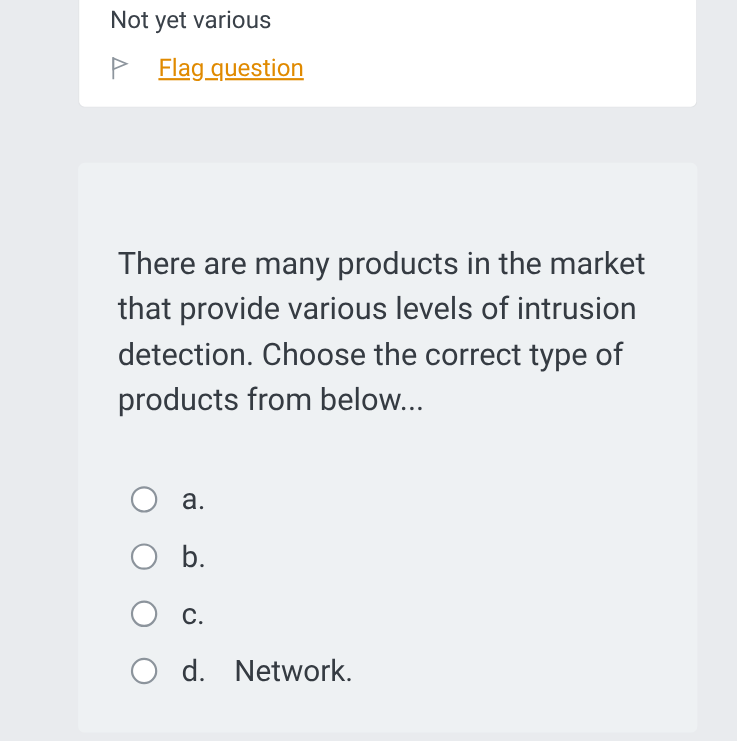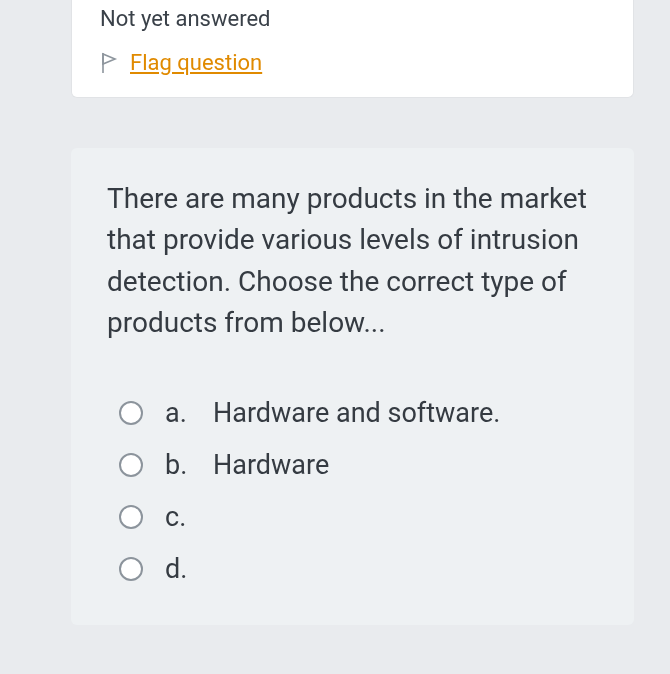--- a/index.html
+++ b/index.html
@@ -28,42 +28,43 @@
   .info-line {
     font-size: 22px;
     line-height: 1.35;
     color: #3a4149;
     padding-top: 4px;
     padding-bottom: 16px;
   }
   .info-line.second { padding-bottom: 22px; }
   .flag-row {
     display: flex;
-    align-items: flex-end;
-    gap: 10px;
+    align-items: flex-start;
+    gap: 24px;
   }
   .flag-link {
     color: #e08a00;
     font-size: 22px;
     text-decoration: underline;
     cursor: pointer;
   }
   .flag-icon-svg { width: 20px; height: 24px; flex: 0 0 auto; }
   .question-card {
     background: #eef1f3;
     border-radius: 6px;
     margin-left: 47px;
     margin-top: 50px;
     padding: 30px 36px 40px 36px;
   }
   .qtext {
     font-size: 28px;
     line-height: 1.48;
     color: #353b42;
     margin-bottom: 54px;
+    margin-top: 41px;
   }
   .options { padding-left: 12px; }
   .option {
     display: flex;
     align-items: center;
     gap: 22px;
     margin-bottom: 20px;
     font-size: 27px;
     color: #353b42;
     cursor: pointer;
@@ -78,52 +79,51 @@
     background: #fff;
   }
   .opt-letter { width: 26px; flex: 0 0 auto; }
 </style>
 </head>
 <body>
 
 <div class="wrap">
 
   <div class="info-card">
-    <div class="info-line">Not yet answered</div>
+    <div class="info-line">Not yet various</div>
     <div class="flag-row">
       <svg class="flag-icon-svg" viewBox="0 0 20 24" fill="none" stroke="#8d959d" stroke-width="1.6">
         <path d="M3 2 L3 22"></path>
         <path d="M3 3 L15 8 L3 13 Z" fill="none"></path>
       </svg>
       <span class="flag-link">Flag question</span>
     </div>
   </div>
 
   <div class="question-card">
     <div class="qtext">There are many products in the market that provide various levels of intrusion detection. Choose the correct type of products from below...</div>
     <div class="options">
 
       <label class="option">
         <span class="radio"></span>
         <span class="opt-letter">a.</span>
-        <span>Hardware and software.</span>
       </label>
 
       <label class="option">
         <span class="radio"></span>
         <span class="opt-letter">b.</span>
-        <span>Hardware</span>
       </label>
 
       <label class="option">
         <span class="radio"></span>
         <span class="opt-letter">c.</span>
       </label>
 
       <label class="option">
         <span class="radio"></span>
         <span class="opt-letter">d.</span>
+        <span>Network.</span>
       </label>
 
     </div>
   </div>
 
 </div>
 
 </body></html>

